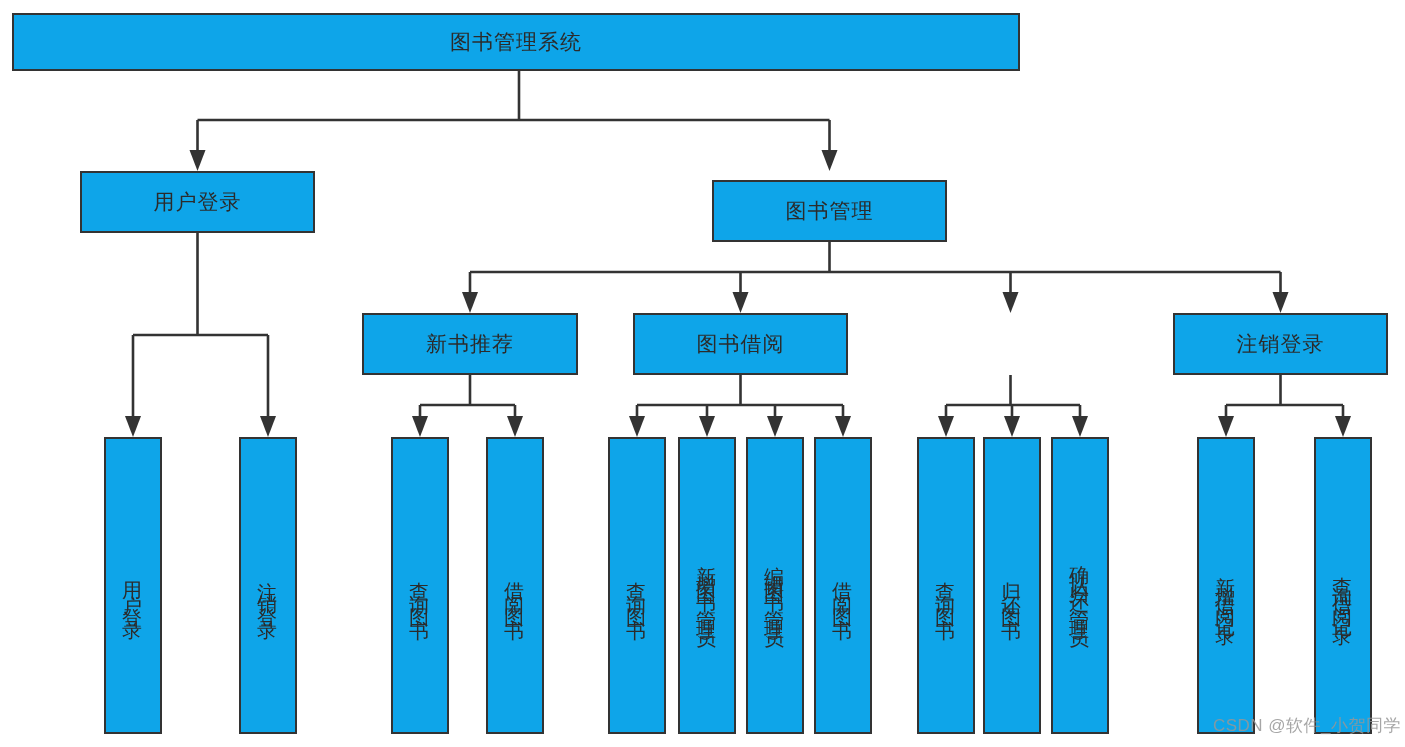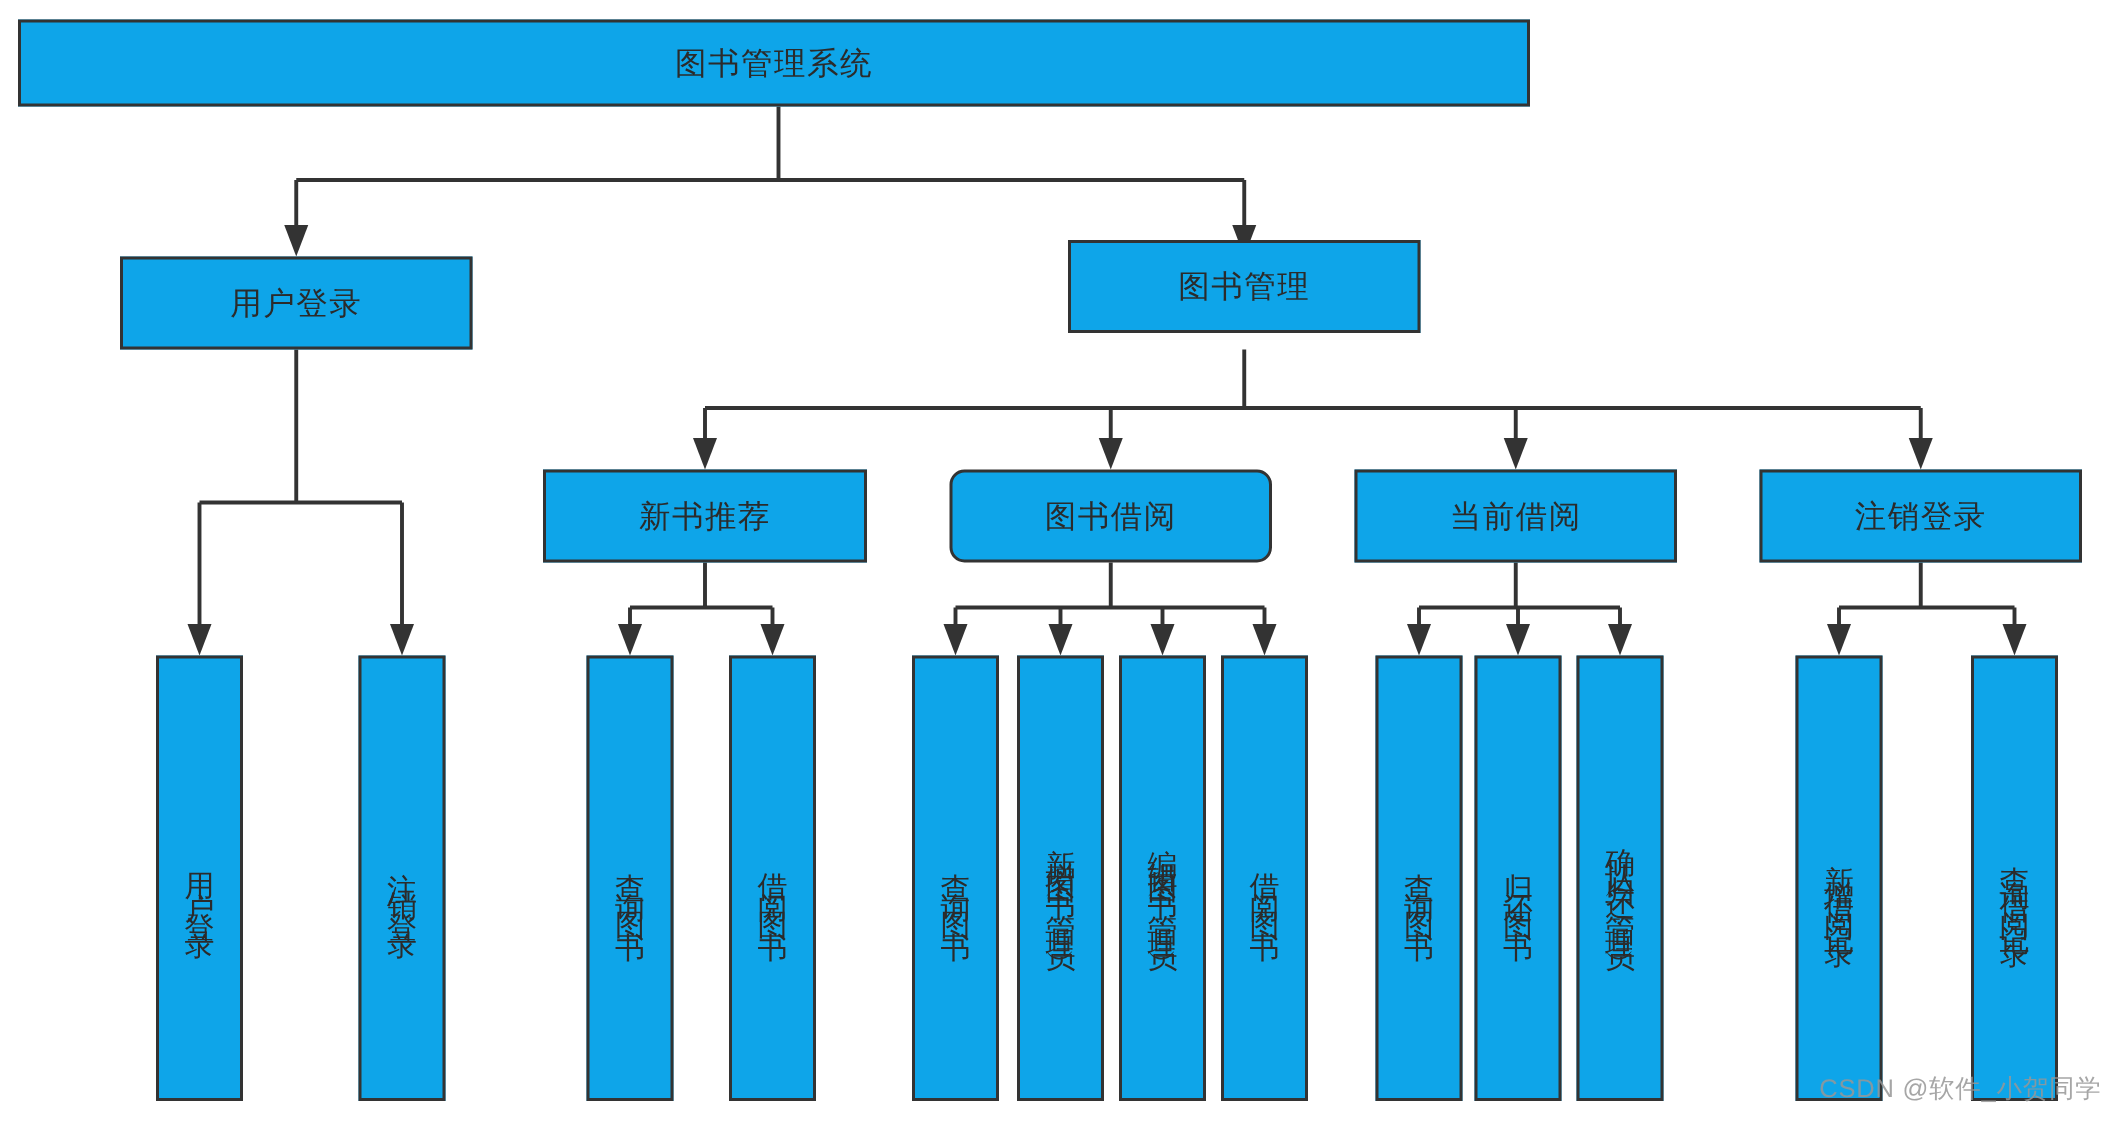--- a/index.html
+++ b/index.html
@@ -105,32 +105,29 @@
     <polygon points="1335,416 1351,416 1343,437"></polygon>
   </svg>
 
   <div class="node" style="left:12px; top:13px; width:1008px; height:58px;">
     <span class="label">图书管理系统</span>
   </div>
 
   <div class="node" style="left:80px; top:171px; width:235px; height:62px;">
     <span class="label">用户登录</span>
   </div>
-  <div class="node" style="left:712px; top:160px; width:235px; height:62px;">
+  <div class="node" style="left:712px; top:180px; width:235px; height:62px;">
     <span class="label">图书管理</span>
   </div>
 
   <div class="node" style="left:362px; top:313px; width:216px; height:62px;font-family:Liberation Serif, serif;">
     <span class="label">新书推荐</span>
   </div>
-  <div class="node" style="left:633px; top:313px; width:215px; height:62px;border-radius:10px;">
+  <div class="node" style="left:633px; top:313px; width:215px; height:62px;">
     <span class="label">图书借阅</span>
-  </div>
-  <div class="node" style="left:903px; top:313px; width:215px; height:62px;">
-    <span class="label">当前借阅</span>
   </div>
   <div class="node" style="left:1173px; top:313px; width:215px; height:62px;">
     <span class="label">注销登录</span>
   </div>
 
   <div class="node v v4" style="left:104px; top:437px; width:58px; height:297px;">
     <span class="label">用户登录</span>
   </div>
   <div class="node v v4" style="left:239px; top:437px; width:58px; height:297px;">
     <span class="label">注销登录</span>

